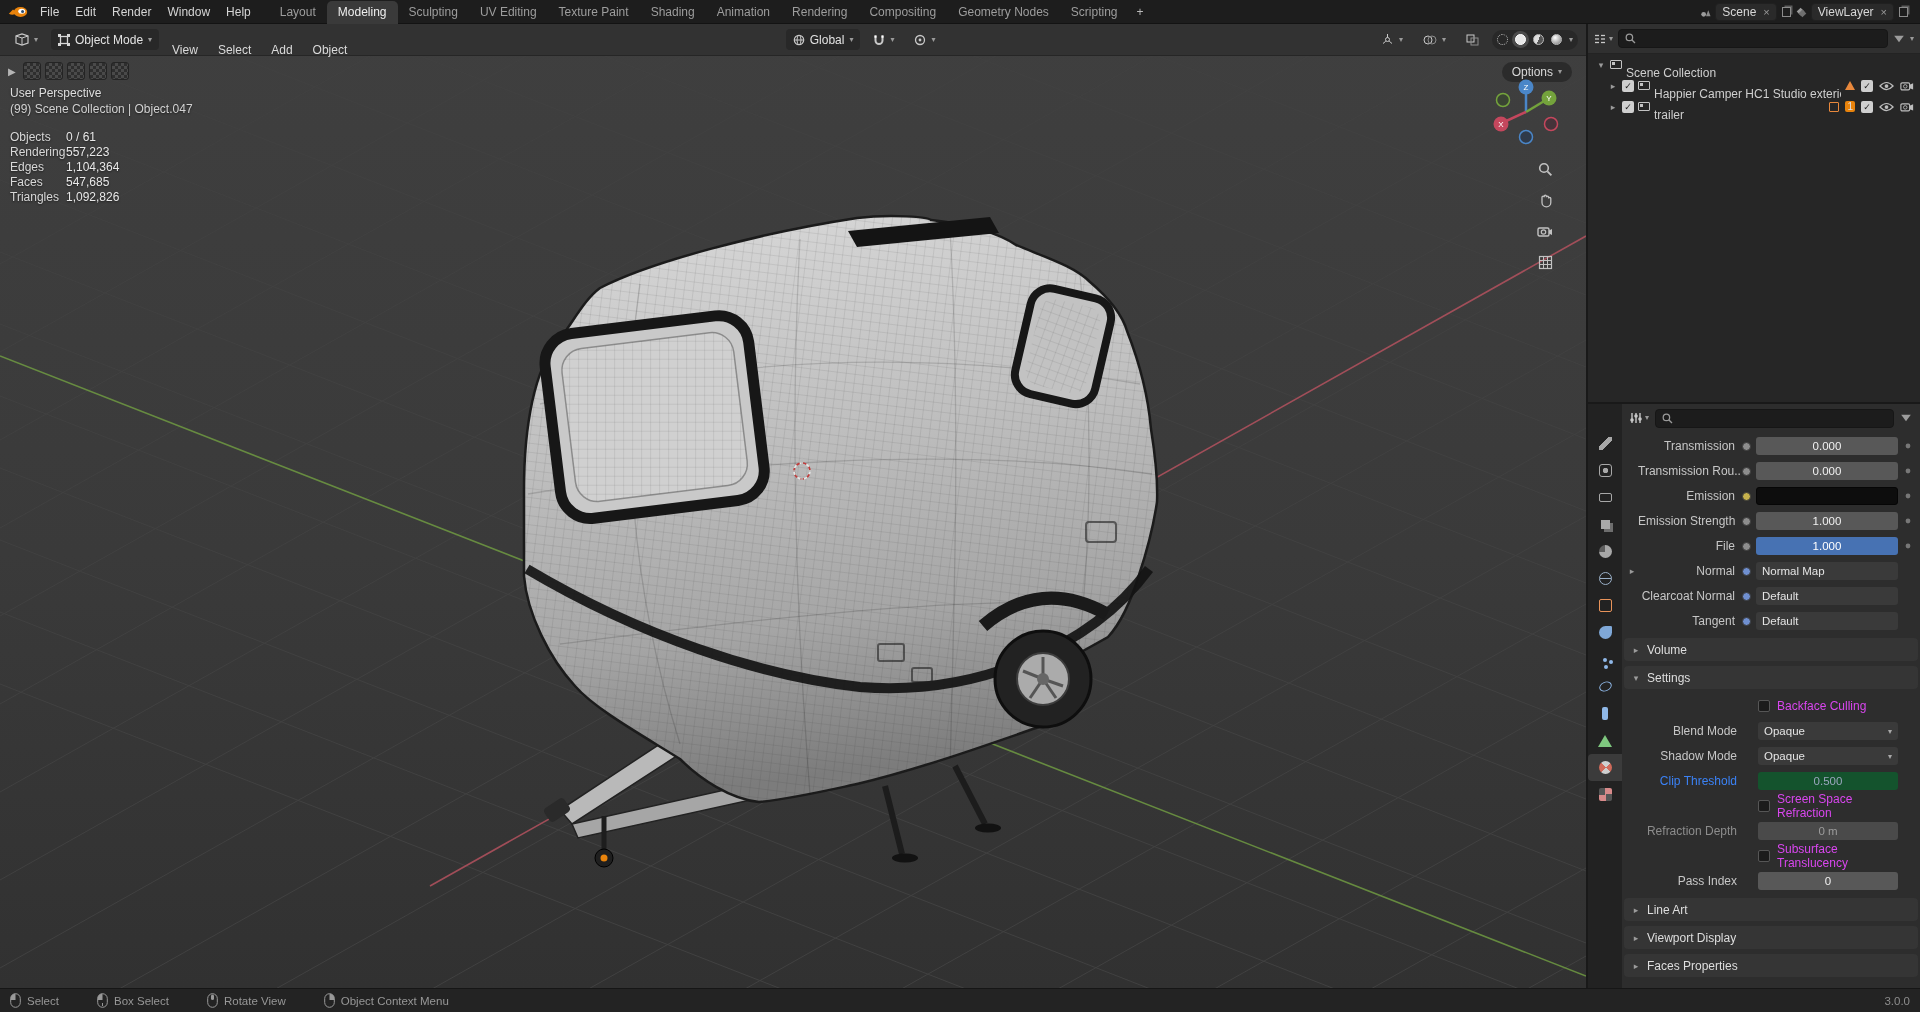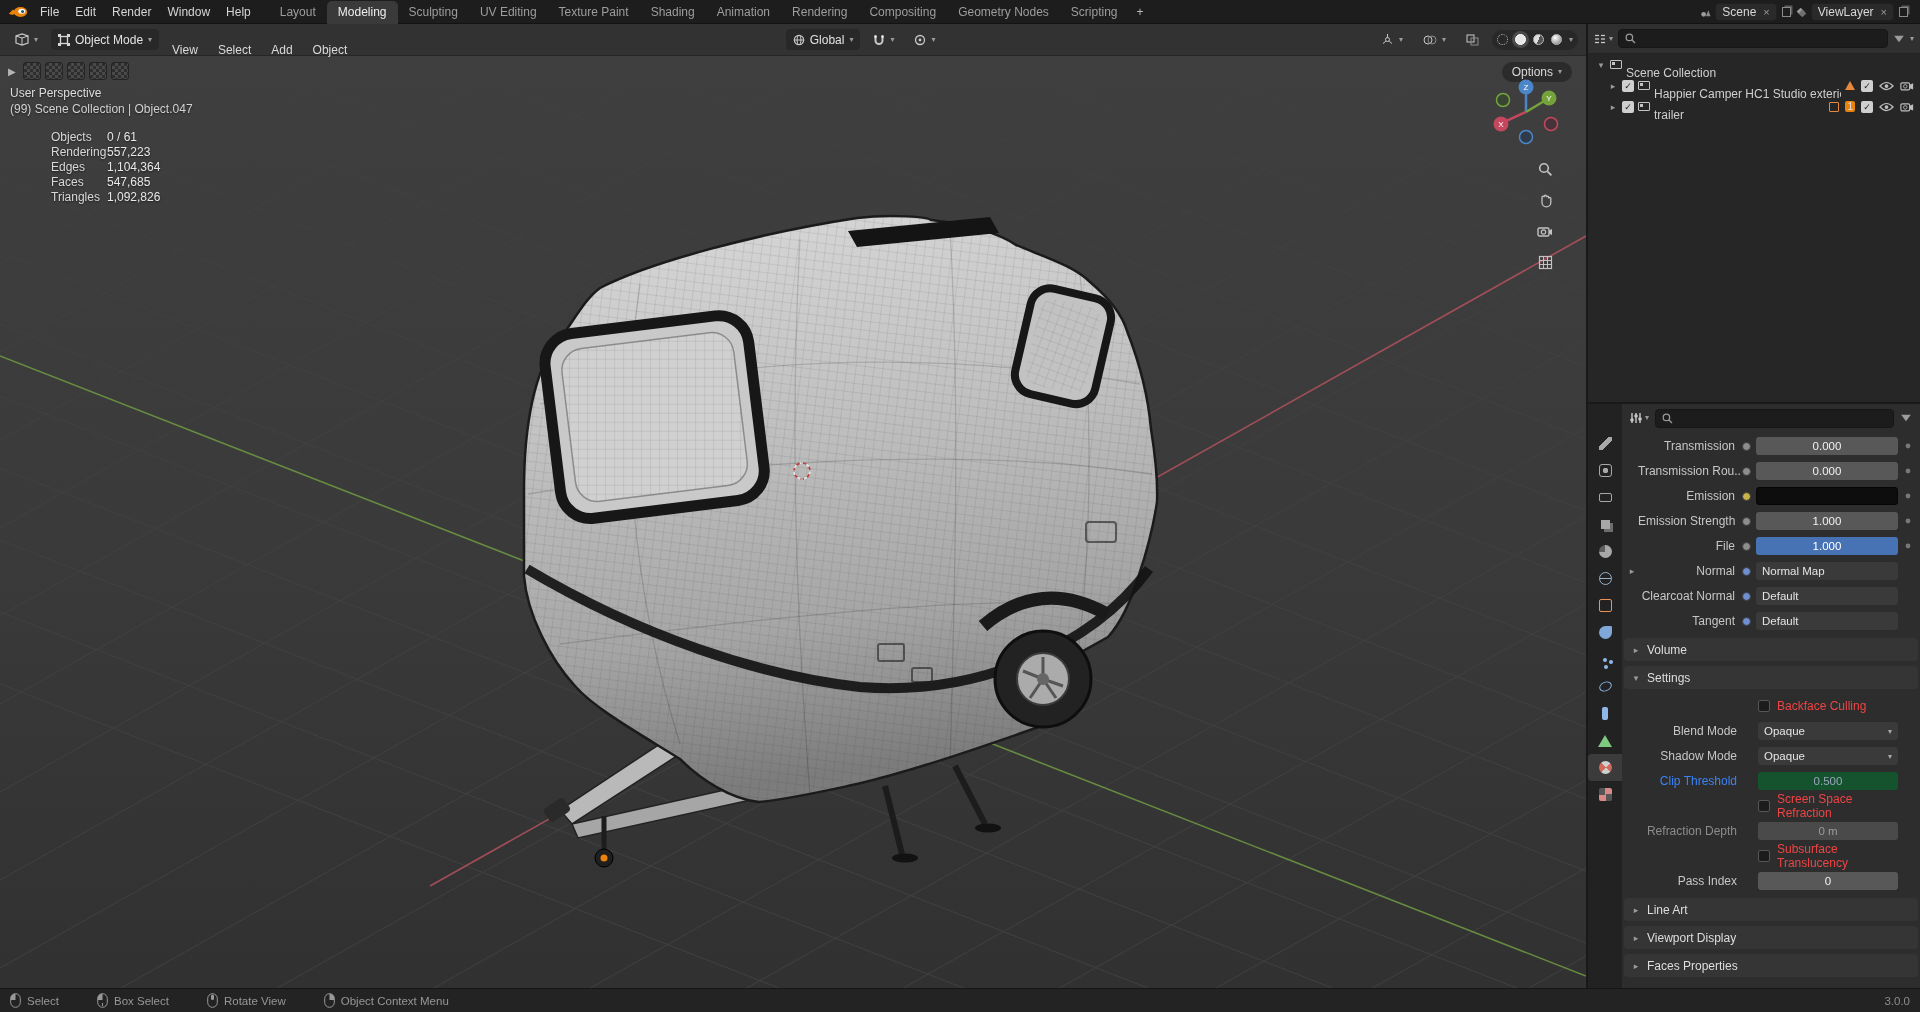--- a/index.html
+++ b/index.html
@@ -45,21 +45,21 @@
   .tool-cluster{position:absolute;top:38px;left:8px;display:flex;align-items:center;gap:4px;z-index:5;}
   .tc-btn{width:18px;height:18px;background:#2e2e2e;border-radius:3px;border:1px solid #242424;
     background-image:linear-gradient(45deg,#4a4a4a 25%,transparent 25%,transparent 75%,#4a4a4a 75%),
     linear-gradient(45deg,#4a4a4a 25%,transparent 25%,transparent 75%,#4a4a4a 75%);
     background-size:6px 6px;background-position:0 0,3px 3px;}
   .tc-play{color:#b5b5b5;font-size:10px;margin-right:3px;}
 
   .vp-overlay{position:absolute;top:62px;left:10px;z-index:5;color:#dedede;text-shadow:0 1px 2px #00000088;}
   .vp-view{font-size:12px;margin-bottom:2px;}
   .vp-ctx{font-size:12px;color:#d2d2d2;margin-bottom:14px;}
-  .stat-row{display:flex;font-size:12px;line-height:15px;margin-left:41px;}
+  .stat-row{display:flex;font-size:12px;line-height:15px;}
   .stat-label{width:56px;color:#d8d8d8;}
   .stat-val{color:#e8e8e8;}
 
   .gizmo{position:absolute;top:52px;right:24px;z-index:5;}
   .nav-col{position:absolute;top:134px;right:30px;display:flex;flex-direction:column;gap:9px;z-index:5;align-items:center;}
   .nav-btn{width:22px;height:22px;display:flex;align-items:center;justify-content:center;border-radius:50%;}
 
   .scene-svg{position:absolute;top:0;left:0;}
 
   
@@ -103,21 +103,21 @@
   .pfield.dd{background:#3a3a3a;justify-content:flex-start;padding:0 6px;color:#e4e4e4;}
   .pfield.dd .ddarr{margin-left:auto;color:#a8a8a8;font-size:8px;}
   .pfield.swatch{background:#0d0d0d;border:1px solid #060606;}
   .pfield.blue{background:#4772b3;color:#fff;}
   .pfield.disabled-slider{background:#14532d;color:#9aa6bd;}
   .pfield.dim{background:#4a4a4a;color:#9c9c9c;}
   .decor{width:8px;height:8px;border-radius:50%;background:#777;margin-left:6px;flex:none;transform:scale(.6);}
   .decor.none{visibility:hidden;}
   .checkwrap{flex:1;display:flex;align-items:center;gap:7px;}
   .pcb{width:12px;height:12px;border-radius:2px;background:#1c1c1c;border:1px solid #565656;flex:none;}
-  .cblabel{color:#ef4444;}
+  .cblabel{color:#d946ef;}
   .panel-h{height:23px;display:flex;align-items:center;gap:6px;background:#353535;border-radius:4px;
     margin:2px 2px 3px 2px;padding:0 7px;color:#dedede;}
   .ph-sub{margin-left:2px;}
 
   
   .statusbar{position:absolute;bottom:0;left:0;right:0;height:24px;background:#232323;border-top:1px solid #161616;
     display:flex;align-items:center;color:#979797;font-size:11.5px;padding:0 10px;z-index:20;}
   .sb-item{display:flex;align-items:center;gap:6px;margin-right:38px;}
   .sb-ver{margin-left:auto;color:#8d8d8d;}
 </style>

